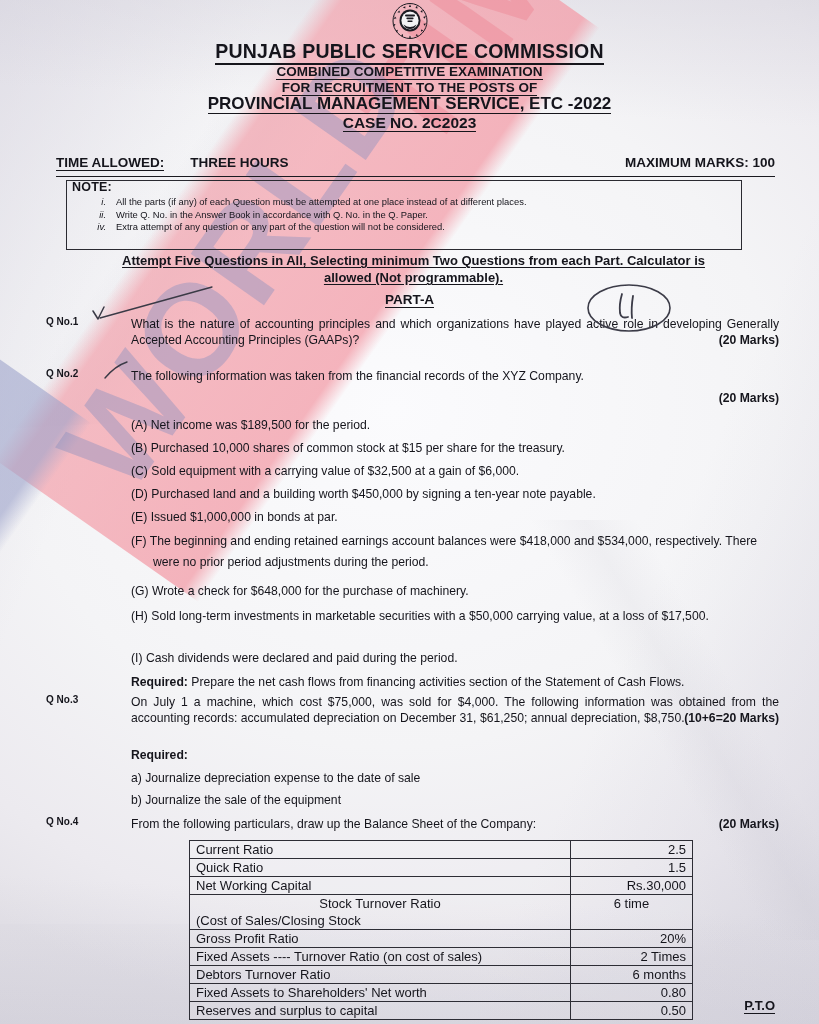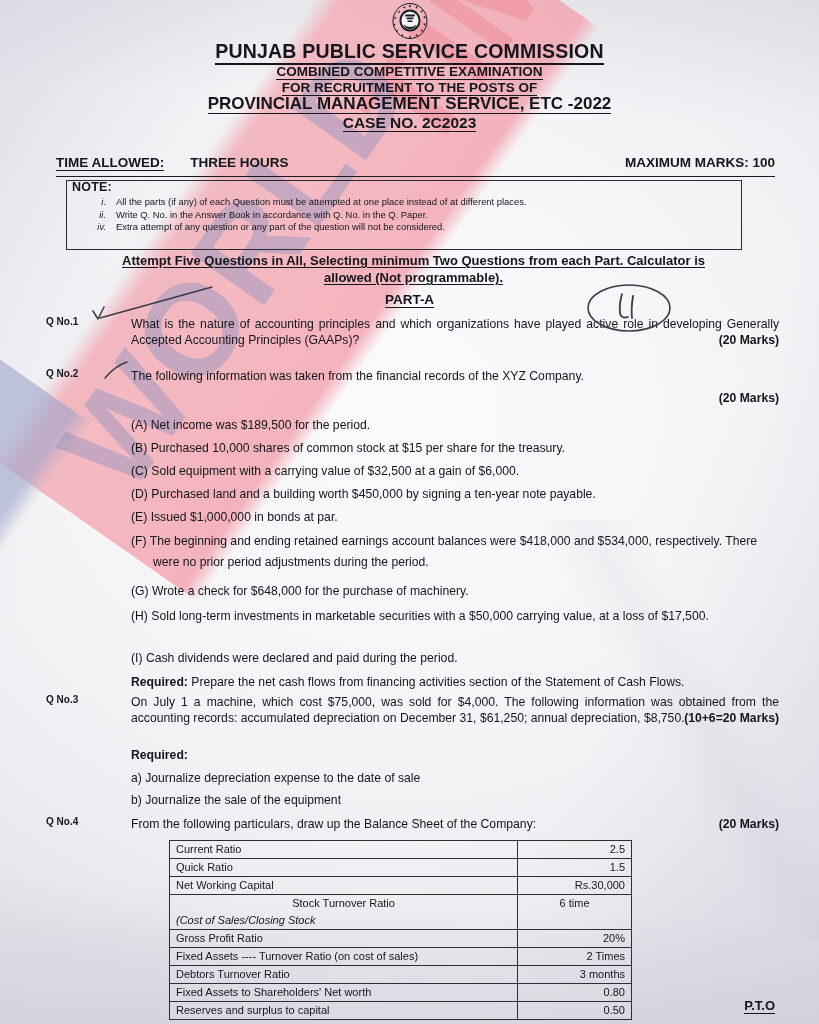--- a/index.html
+++ b/index.html
@@ -223,36 +223,36 @@
     font-size: 12.2px;
     line-height: 16px;
   }
   .hang { padding-left: 18px; text-indent: -18px; }
 
   .bold { font-weight: bold; }
 
   
   .ratio-table {
     position: absolute;
-    left: 169px; top: 840px;
-    width: 463px;
+    left: 189px; top: 840px;
+    width: 504px;
     border-collapse: collapse;
-    font-size: 11px;
+    font-size: 13px;
   }
   .ratio-table td {
     border: 1.1px solid #2d2d35;
     padding: 0px 6px;
     height: 17px;
     line-height: 17px;
     background: rgba(255,255,255,0.10);
   }
   .ratio-table td.name { width: 352px; }
   .ratio-table td.val  { text-align: right; width: 104px; }
   .ratio-table td.noborder-bottom { border-bottom: none; text-align: center; }
-  .ratio-table td.noborder-top { border-top: none; font-style: italic; }
+  .ratio-table td.noborder-top { border-top: none; }
 
   .pto {
     position: absolute;
     right: 44px; bottom: 10px;
     font-size: 13px; font-weight: bold;
     border-bottom: 1.6px solid #16161c;
   }
 
   
   .hand {
@@ -414,21 +414,21 @@
         <tr>
           <td class="name">Gross Profit Ratio</td>
           <td class="val">20%</td>
         </tr>
         <tr>
           <td class="name">Fixed Assets ---- Turnover Ratio (on cost of sales)</td>
           <td class="val">2 Times</td>
         </tr>
         <tr>
           <td class="name">Debtors Turnover Ratio</td>
-          <td class="val">3 months</td>
+          <td class="val">6 months</td>
         </tr>
         <tr>
           <td class="name">Fixed Assets to Shareholders' Net worth</td>
           <td class="val">0.80</td>
         </tr>
         <tr>
           <td class="name">Reserves and surplus to capital</td>
           <td class="val">0.50</td>
         </tr>
       </tbody>

